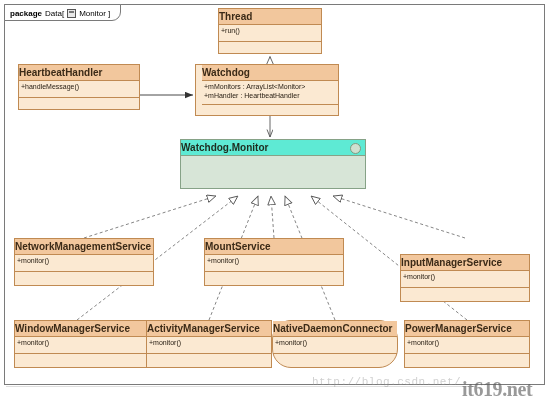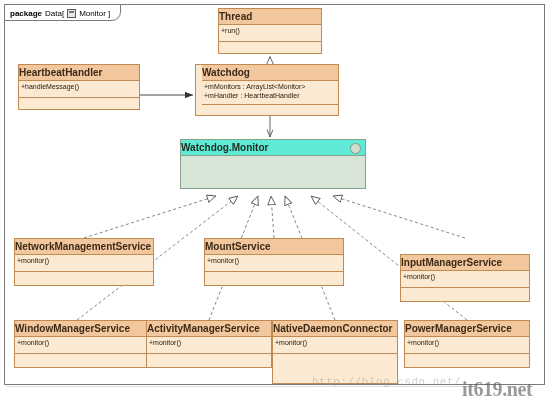--- a/index.html
+++ b/index.html
@@ -283,21 +283,21 @@
   </div>
 
   <div class="uml" style="left:146px; top:320px; width:126px; height:48px;">
     <div class="hdr">ActivityManagerService</div>
     <div class="ops" style="height:14px;">
       <div class="line">+monitor()</div>
     </div>
     <div class="filler"></div>
   </div>
 
-  <div class="uml" style="left:272px; top:320px; width:126px; height:64px;">
+  <div class="uml" style="left:272px; top:320px; width:126px; height:48px;border-radius:19px;">
     <div class="hdr">NativeDaemonConnector</div>
     <div class="ops" style="height:14px;">
       <div class="line">+monitor()</div>
     </div>
     <div class="filler"></div>
   </div>
 
   <div class="uml" style="left:404px; top:320px; width:126px; height:48px;">
     <div class="hdr">PowerManagerService</div>
     <div class="ops" style="height:14px;">

